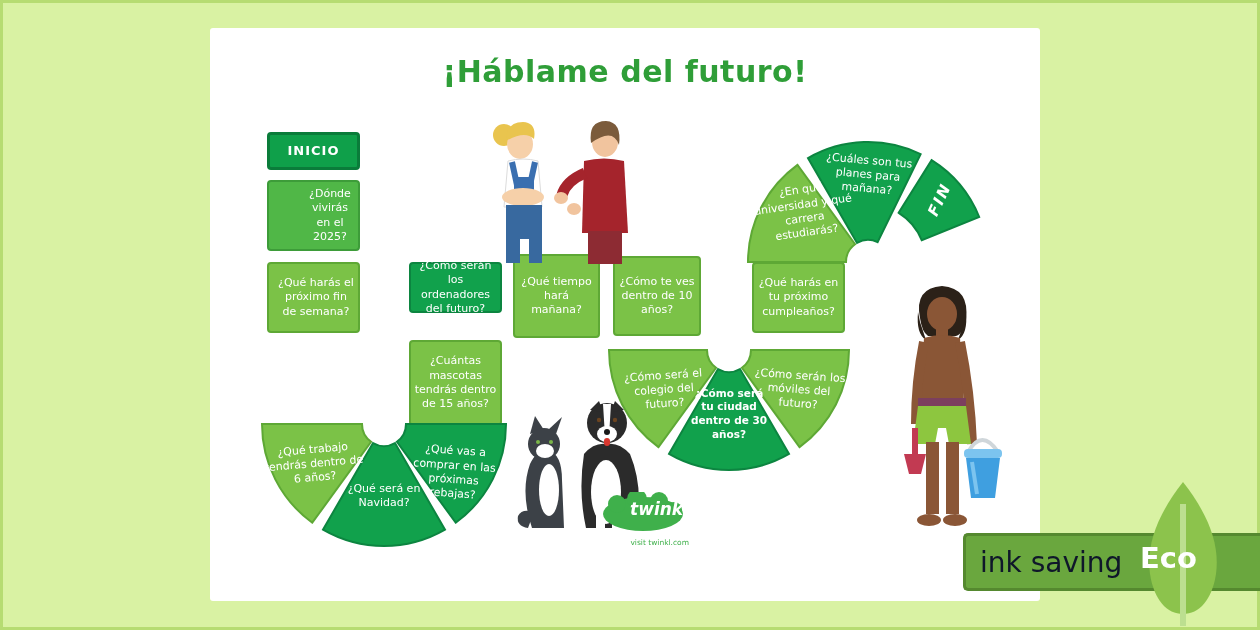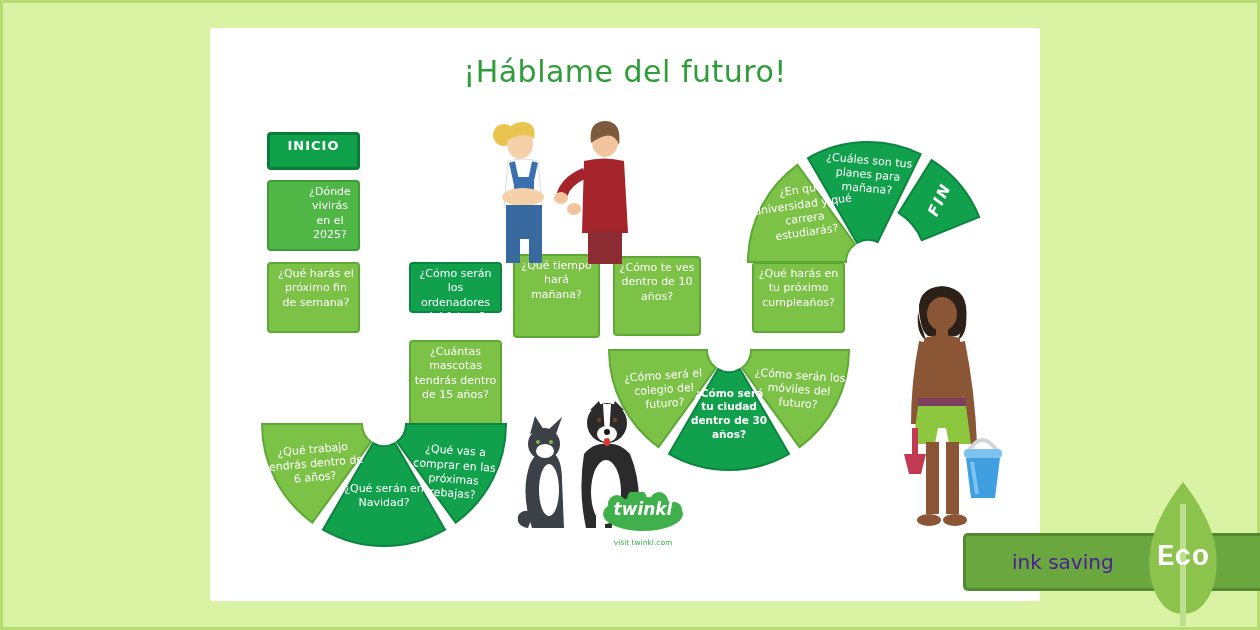--- a/index.html
+++ b/index.html
@@ -8,27 +8,27 @@
     background:#d9f2a3;
     box-shadow: inset 0 0 0 3px #b6dc72;
     font-family:"DejaVu Sans", sans-serif;
   }
   .card{
     position:absolute; left:210px; top:28px; width:830px; height:573px;
     background:#ffffff; border-radius:3px;
   }
   .title{
     position:absolute; left:210px; top:54px; width:830px;
-    text-align:center; font-size:30px; font-weight:normal; color:#2f9e38;
+    text-align:center; font-size:30px; font-weight:bold; color:#2f9e38;
     letter-spacing:.5px;
   }
   
   .sq{
     position:absolute; box-sizing:border-box; border-radius:4px;
-    display:flex; justify-content:center;
+    display:flex; align-items:center; justify-content:center;
     color:#fff; text-align:center; font-size:11px; line-height:1.3; padding:3px;
   }
   .light{ background:#7bc247; border:2px solid #5ea835; }
   .medium{ background:#50b747; border:2px solid #3d9c39;padding-left:36px; }
   .dark{ background:#11a14c; border:2px solid #0c8540; }
   #sq-inicio{ left:267px; top:132px; width:93px; height:38px;
     background:#0fa04a; border:3px solid #0a7c3a; font-weight:bold; font-size:13px; letter-spacing:1px;}
   #sq-0{ left:267px; top:180px; width:93px; height:71px; }
   #sq-1{ left:267px; top:262px; width:93px; height:71px;padding-left:8px; }
   #sq-2{ left:267px; top:344px; width:93px; height:71px; }
@@ -48,34 +48,34 @@
   #wt-10{ left:618px; top:350px; width:92px; height:80px; transform:rotate(-4deg); }
   #wt-11{ left:688px; top:376px; width:82px; height:76px; font-size:10.5px;font-weight:bold; }
   #wt-12{ left:753px; top:350px; width:92px; height:80px; transform:rotate(4deg); }
   #wt-14{ left:754px; top:166px; width:100px; height:92px; transform:rotate(-8deg); }
   #wt-15{ left:820px; top:138px; width:96px; height:74px; transform:rotate(5deg); }
   #wt-fin{ left:900px; top:160px; width:80px; height:80px; }
   #wt-fin span{ transform:rotate(-65deg); font-weight:bold; font-size:15px; letter-spacing:2px; font-style:italic; }
   .board-svg{ position:absolute; left:0; top:0; z-index:2; }
   .ill{ position:absolute; z-index:2; }
   
-  .logo{ position:absolute; left:597px; top:490px; width:92px; height:64px; z-index:2; text-align:center;}
+  .logo{ position:absolute; left:597px; top:490px; width:92px; height:64px; z-index:2; text-align:right;}
   .logo .blob{ position:absolute; left:4px; top:2px; width:84px; height:40px; }
   .logo .logo-text{ position:absolute; left:0; top:9px; width:92px; color:#fff; font-weight:bold; font-size:17px; font-style:italic; }
   .logo .visit{ position:absolute; left:0; top:48px; width:92px; color:#3fb04b; font-weight:normal; font-size:7.5px; }
   
   .badge-bar{
     position:absolute; left:963px; top:533px; width:300px; height:58px;
     background:#6aa73e; border:3px solid #55892f; border-right:none; border-radius:5px 0 0 5px;
     box-sizing:border-box; z-index:10; display:flex; align-items:center;
   }
-  .badge-bar .ink{ color:#4c1d95; font-size:20px; margin-left:46px; }
+  .badge-bar .ink{ color:#0f172a; font-size:28px; margin-left:14px; }
   .leaf-wrap{ position:absolute; left:1128px; top:476px; width:110px; height:152px; z-index:11; }
-  .eco{ position:absolute; left:1140px; top:541px; width:86px; text-align:center;
-        color:#fff; font-weight:bold; font-size:29px; z-index:12;font-family:Liberation Mono, monospace; }
+  .eco{ position:absolute; left:1140px; top:541px; width:86px; 
+        color:#fff; font-weight:bold; font-size:29px; z-index:12; }
 </style>
 </head>
 <body>
 
 <div class="page">
   <div class="card"></div>
 
   <div class="title">¡Háblame del futuro!</div>
 
   <svg class="board-svg" width="1260" height="630" viewBox="0 0 1260 630">
@@ -115,21 +115,21 @@
       <span>¿Cómo te ves dentro de 10 años?</span>
     </div>
   <div class="sq light" id="sq-13">
       <span>¿Qué harás en tu próximo cumpleaños?</span>
     </div>
 
   <div class="wt" id="wt-3">
       <span>¿Qué trabajo tendrás dentro de 6 años?</span>
     </div>
   <div class="wt" id="wt-4">
-      <span>¿Qué serán en Navidad?</span>
+      <span>¿Qué será en Navidad?</span>
     </div>
   <div class="wt" id="wt-5">
       <span>¿Qué vas a comprar en las próximas rebajas?</span>
     </div>
   <div class="wt" id="wt-10">
       <span>¿Cómo será el colegio del futuro?</span>
     </div>
   <div class="wt" id="wt-11">
       <span>¿Cómo será tu ciudad dentro de 30 años?</span>
     </div>

